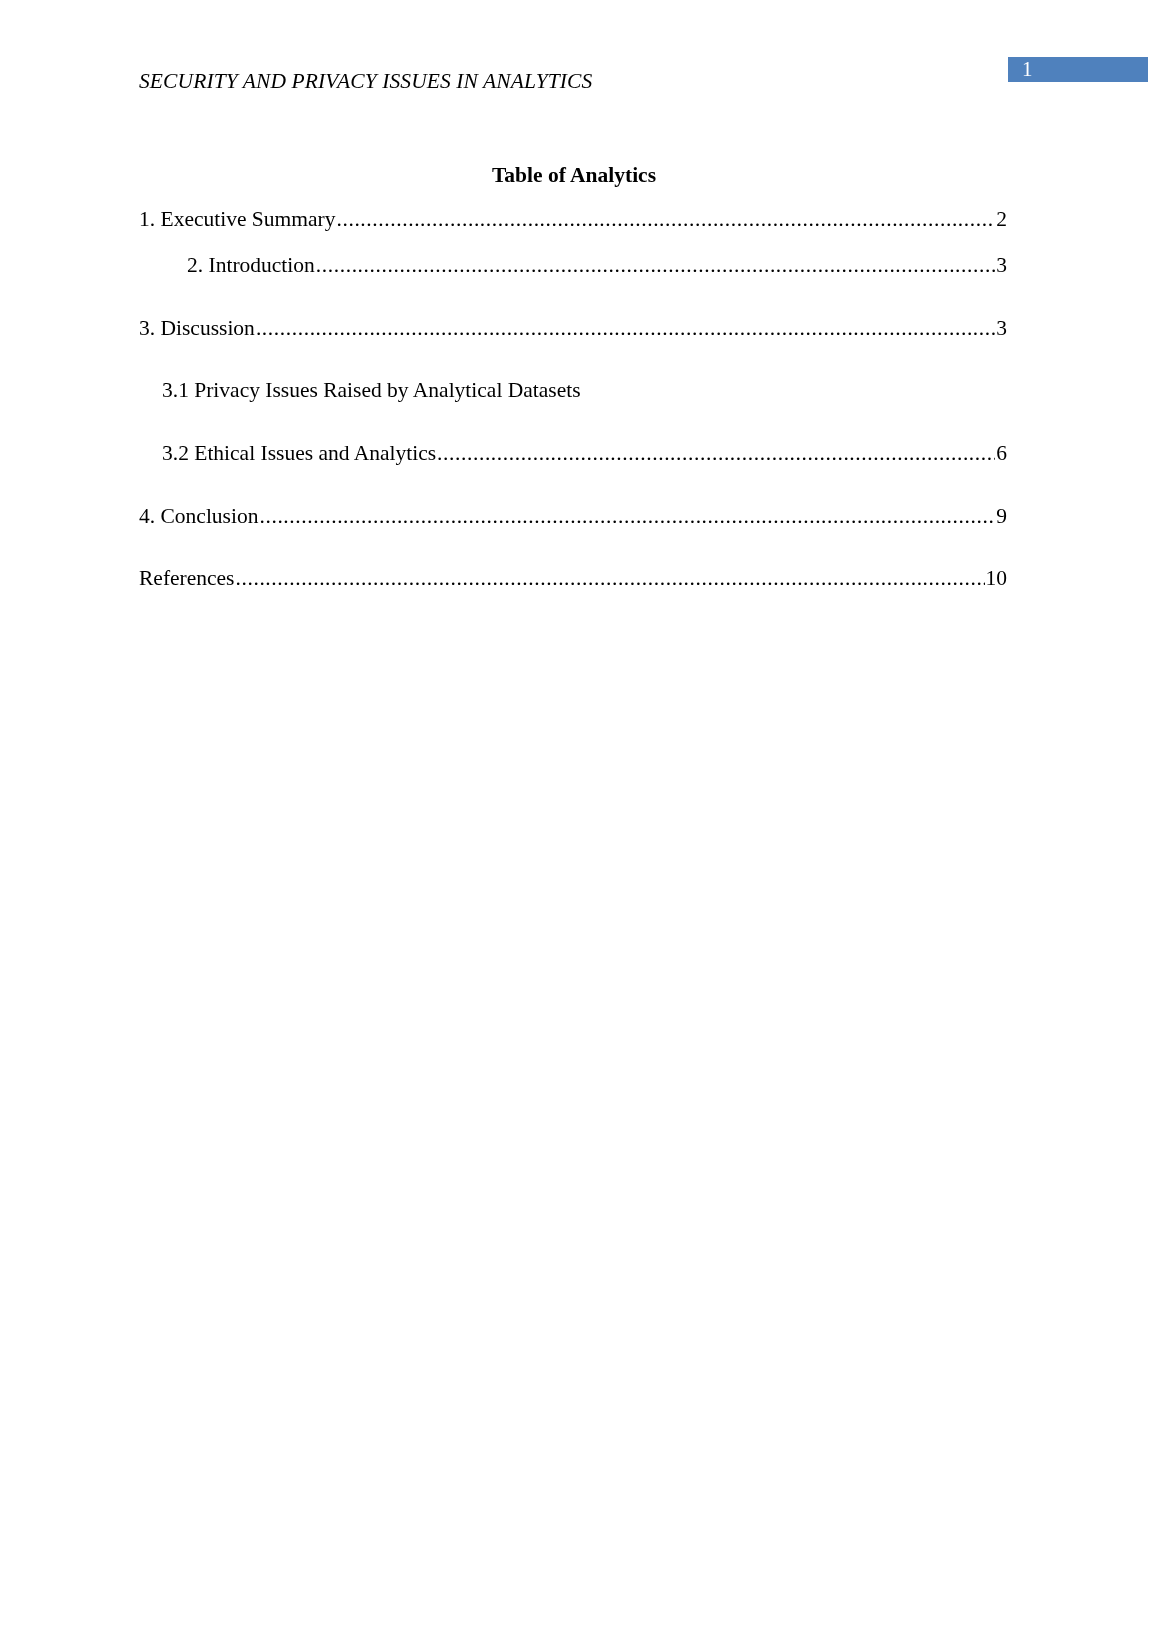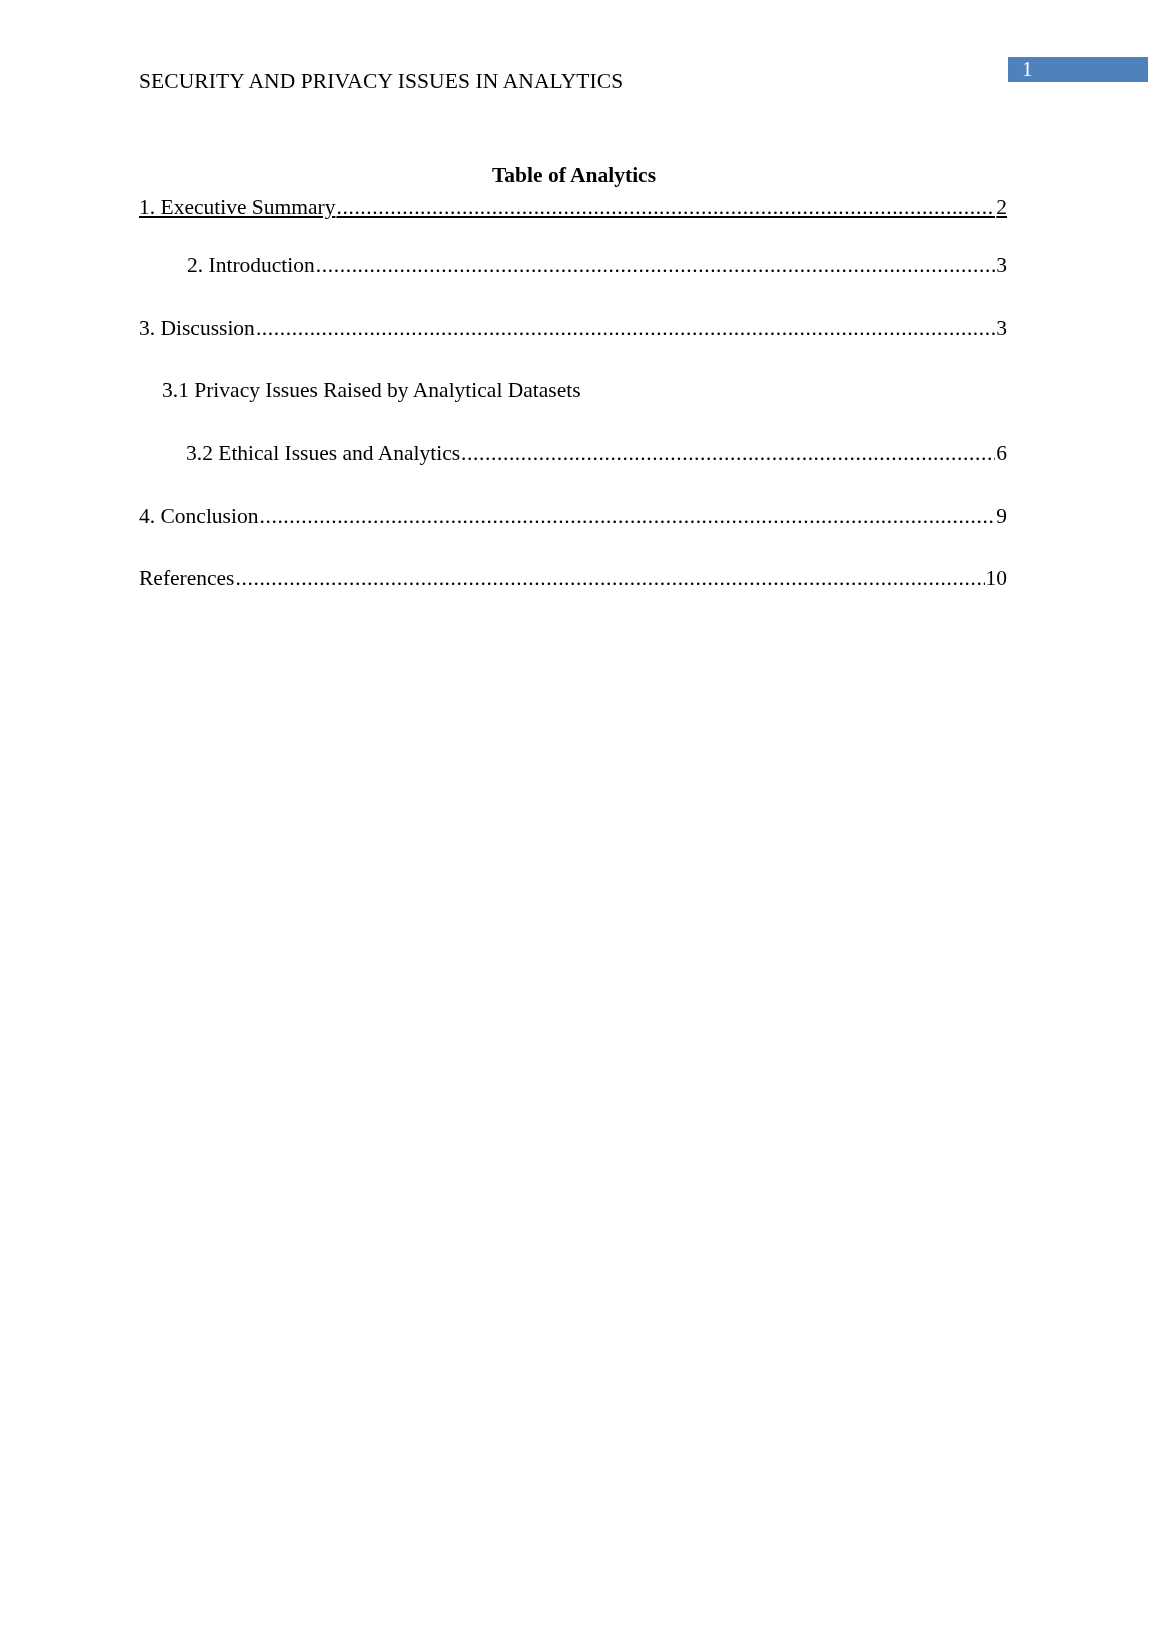--- a/index.html
+++ b/index.html
@@ -23,20 +23,21 @@
       background: #ffffff;
     }
     .running-head {
       position: absolute;
       left: 139px;
       top: 68px;
       font-size: 21.5px;
       line-height: 26px;
       letter-spacing: 0.1px;
       white-space: nowrap;
+      font-style: italic;
     }
     .page-number-badge {
       position: absolute;
       left: 1008px;
       top: 57px;
       width: 140px;
       height: 25px;
       background: #4f81bd;
     }
     .page-number {
@@ -107,21 +108,21 @@
   <div class="running-head">SECURITY AND PRIVACY ISSUES IN ANALYTICS</div>
 
   <div class="page-number-badge" style="background: rgb(79, 129, 189);">
     <span class="page-number">1</span>
   </div>
 
   <div class="toc-title">Table of Analytics</div>
 
   <div class="toc">
 
-    <div class="toc-entry level-1" style="top:4px;text-decoration:underline;">
+    <div class="toc-entry level-1" style="top:16px;">
       <span class="toc-label">1. Executive Summary</span>
       <span class="toc-leader"></span>
       <span class="toc-page">2</span>
     </div>
 
     <div class="toc-entry level-1" style="top:62px;margin-left:48px;">
       <span class="toc-label">2. Introduction</span>
       <span class="toc-leader"></span>
       <span class="toc-page">3</span>
     </div>
@@ -131,21 +132,21 @@
       <span class="toc-leader"></span>
       <span class="toc-page">3</span>
     </div>
 
     <div class="toc-entry level-2" style="top:187px;flex-direction:column;">
       <span class="toc-label">3.1 Privacy Issues Raised by Analytical Datasets</span>
       <span class="toc-leader"></span>
       <span class="toc-page">3</span>
     </div>
 
-    <div class="toc-entry level-2" style="top:250px;margin-left:24px;">
+    <div class="toc-entry level-2" style="top:250px;">
       <span class="toc-label">3.2 Ethical Issues and Analytics</span>
       <span class="toc-leader"></span>
       <span class="toc-page">6</span>
     </div>
 
     <div class="toc-entry level-1" style="top:313px;">
       <span class="toc-label">4. Conclusion</span>
       <span class="toc-leader"></span>
       <span class="toc-page">9</span>
     </div>

